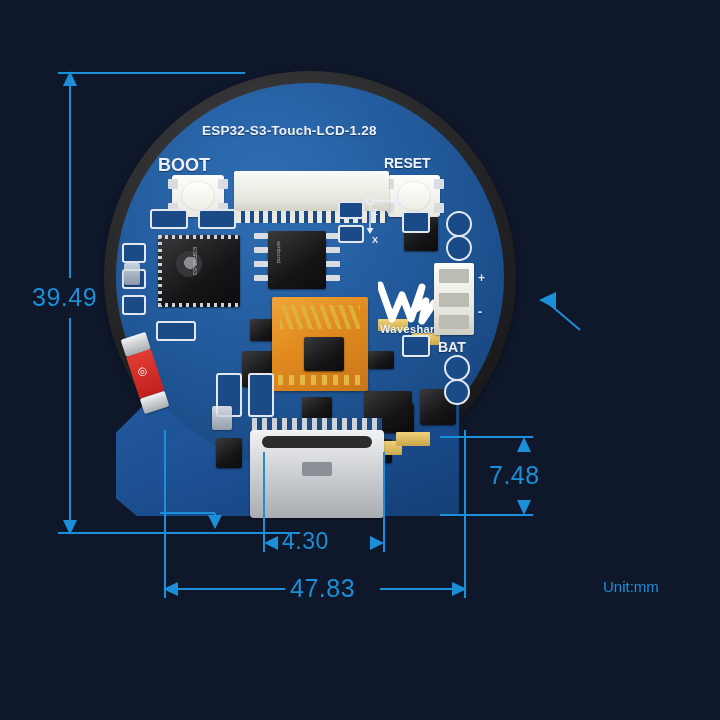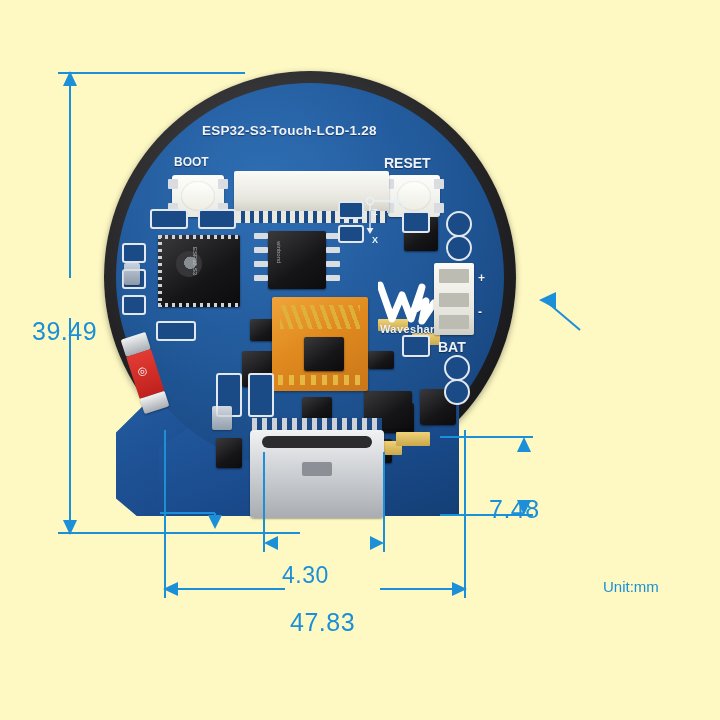--- a/index.html
+++ b/index.html
@@ -1,24 +1,24 @@
 <!DOCTYPE html>
 <html><head>
 <meta charset="utf-8">
 <style>
   html,body{margin:0;padding:0;background:#ffffff;}
   body{width:720px;height:720px;position:relative;overflow:hidden;
        font-family:"Liberation Sans","DejaVu Sans",sans-serif;}
 
-  #stage{position:absolute;left:0;top:0;width:720px;height:720px;background:#fef9c3;}
+  #stage{position:absolute;left:0;top:0;width:720px;height:720px;background:#0f172a;}
 
   
   .dimlayer{position:absolute;left:0;top:0;width:720px;height:720px;}
   .dimtext{position:absolute;color:#1b8fd8;font-size:25px;letter-spacing:.5px;
-           white-space:nowrap;font-family:"Liberation Sans","DejaVu Sans",sans-serif;margin-top:34px;}
+           white-space:nowrap;font-family:"Liberation Sans","DejaVu Sans",sans-serif;}
   .dimtext.small{font-size:23px;}
   .unittext{position:absolute;color:#1b8fd8;font-size:15px;white-space:nowrap;}
 
   
   .board-wrap{position:absolute;left:104px;top:66px;width:440px;height:500px;}
 
   
   .bezel{position:absolute;left:0px;top:5px;width:412px;height:412px;border-radius:50%;
          background:radial-gradient(circle at 42% 32%, #4a4a4c 0%, #242426 55%, #0d0d0f 100%);
          box-shadow:0 2px 6px rgba(0,0,0,.35);}
@@ -67,21 +67,21 @@
 
     <div class="bezel"></div>
 
     <div class="tab"></div>
     <div class="tab2"></div>
 
     <div class="pcb">
 
       <div class="silk" style="left:86px;top:40px;font-size:13.5px;letter-spacing:.2px;">ESP32-S3-Touch-LCD-1.28</div>
 
-      <div class="silk" style="left:58px;top:72px;font-size:12px;">BOOT</div>
+      <div class="silk" style="left:42px;top:72px;font-size:18px;">BOOT</div>
       <div class="btn" style="left:56px;top:92px;width:52px;height:42px;">
         <div class="btncap" style="left:9px;top:6px;width:34px;height:30px;"></div>
       </div>
       <div class="pad" style="left:52px;top:96px;width:10px;height:10px;"></div>
       <div class="pad" style="left:102px;top:96px;width:10px;height:10px;"></div>
       <div class="pad" style="left:52px;top:120px;width:10px;height:10px;"></div>
       <div class="pad" style="left:102px;top:120px;width:10px;height:10px;"></div>
 
       <div class="silk" style="left:268px;top:72px;font-size:14px;">RESET</div>
       <div class="btn" style="left:272px;top:92px;width:52px;height:42px;">

